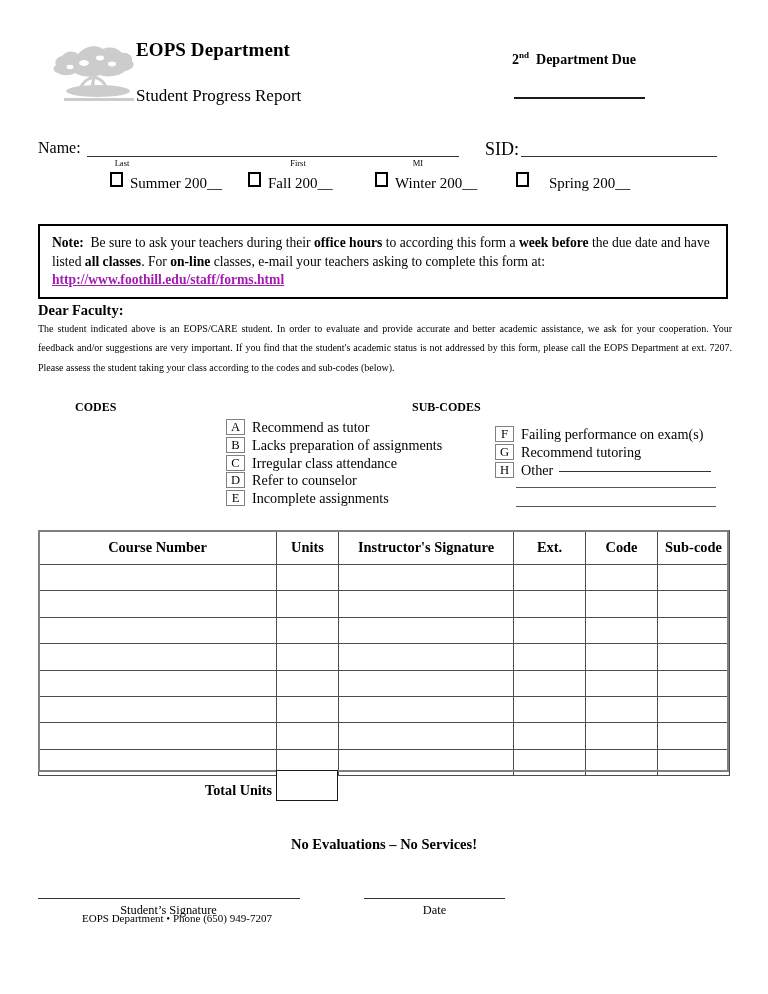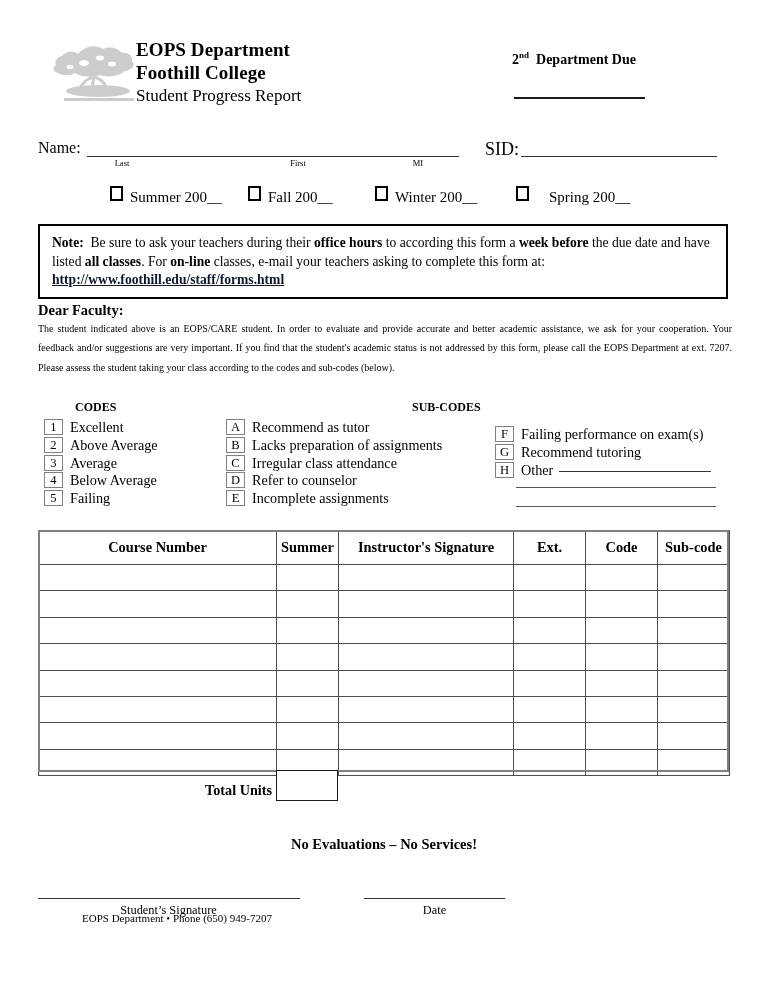--- a/index.html
+++ b/index.html
@@ -98,21 +98,21 @@
   .sid-rule {
     position: absolute;
     left: 521px; top: 156px;
     width: 196px;
     border-bottom: 1.1px solid #333;
   }
 
   
   .season-row {
     position: absolute;
-    left: 38px; top: 186px;
+    left: 38px; top: 172px;
     width: 700px; height: 26px;
   }
   .season {
     position: absolute;
     top: 0;
     font-size: 15px;
     white-space: nowrap;
   }
   .s-summer { left: 72px; }
   .s-fall   { left: 210px; }
@@ -321,21 +321,20 @@
           <ellipse cx="52" cy="22" rx="4" ry="2.4" fill="#ffffff"></ellipse>
           <ellipse cx="64" cy="28" rx="4" ry="2.4" fill="#ffffff"></ellipse>
           <ellipse cx="22" cy="31" rx="3.4" ry="2.2" fill="#ffffff"></ellipse>
           <rect x="16" y="62" width="70" height="3"></rect>
         </g>
       </svg>
     </div>
 
     <div class="org-title">
       <div>EOPS Department</div>
-      <div>Foothill College</div>
     </div>
     <div class="org-sub">Student Progress Report</div>
 
     <div class="eval-due"><span>2</span><sup>nd</sup><span class="sp"></span><span>Department Due</span></div>
     <div class="eval-line"></div>
   </div>
 
   <div class="name-label">Name:</div>
   <div class="name-rule"></div>
   <div class="sub-lab sub-last">Last</div>
@@ -347,36 +346,29 @@
 
   <div class="season-row">
     <div class="season s-summer"><span class="cbx"></span><span>Summer 200__</span></div>
     <div class="season s-fall"><span class="cbx"></span><span>Fall 200__</span></div>
     <div class="season s-winter"><span class="cbx"></span><span>Winter 200__</span></div>
     <div class="season s-spring"><span class="cbx"></span><span>Spring 200__</span></div>
   </div>
 
   <div class="note-box">
     <div class="line"><b>Note:</b>&nbsp;&nbsp;<span>Be sure to ask your teachers during their </span><b>office hours</b><span> to according this form a </span><b>week before</b><span> the due date and have listed </span><b>all classes</b><span>.  For </span><b>on-line</b><span> classes, e-mail your teachers asking to complete this form at:</span></div>
-    <div class="line"><a class="note-url" href="#" style="color:#0f172a;">http://www.foothill.edu/staff/forms.html</a></div>
+    <div class="line"><a class="note-url" href="#" style="color:#a21caf;">http://www.foothill.edu/staff/forms.html</a></div>
   </div>
 
   <div class="faculty-head">Dear Faculty:</div>
   <div class="faculty-body">The student indicated above is an EOPS/CARE student. In order to evaluate and provide accurate and better academic assistance, we ask for your cooperation. Your feedback and/or suggestions are very important. If you find that the student's academic status is not addressed by this form, please call the EOPS Department at ext. 7207. Please assess the student taking your class according to the codes and sub-codes (below).</div>
 
   <div class="codes-head codes-head-left">CODES</div>
   <div class="codes-head codes-head-right">SUB-CODES</div>
 
-  <div class="code-list codes-col1">
-    <div class="code-item"><span class="code-key">1</span><span>Excellent</span></div>
-    <div class="code-item"><span class="code-key">2</span><span>Above Average</span></div>
-    <div class="code-item"><span class="code-key">3</span><span>Average</span></div>
-    <div class="code-item"><span class="code-key">4</span><span>Below Average</span></div>
-    <div class="code-item"><span class="code-key">5</span><span>Failing</span></div>
-  </div>
 
   <div class="code-list codes-col2">
     <div class="code-item"><span class="code-key">A</span><span>Recommend as tutor</span></div>
     <div class="code-item"><span class="code-key">B</span><span>Lacks preparation of assignments</span></div>
     <div class="code-item"><span class="code-key">C</span><span>Irregular class attendance</span></div>
     <div class="code-item"><span class="code-key">D</span><span>Refer to counselor</span></div>
     <div class="code-item"><span class="code-key">E</span><span>Incomplete assignments</span></div>
   </div>
 
   <div class="code-list codes-col3">
@@ -384,21 +376,21 @@
     <div class="code-item"><span class="code-key">G</span><span>Recommend tutoring</span></div>
     <div class="code-item"><span class="code-key">H</span><span>Other</span><span class="other-rule-inline"></span></div>
   </div>
   <div class="other-rule other-rule-1"></div>
   <div class="other-rule other-rule-2"></div>
 
   <table class="tbl">
     <thead>
       <tr>
         <th class="col-course">Course Number</th>
-        <th class="col-units">Summer</th>
+        <th class="col-units">Units</th>
         <th class="col-sig">Instructor's Signature</th>
         <th class="col-ext">Ext.</th>
         <th class="col-code">Code</th>
         <th class="col-subcode">Sub-code</th>
       </tr>
     </thead>
     <tbody>
       <tr>
           <td></td>
           <td></td>

